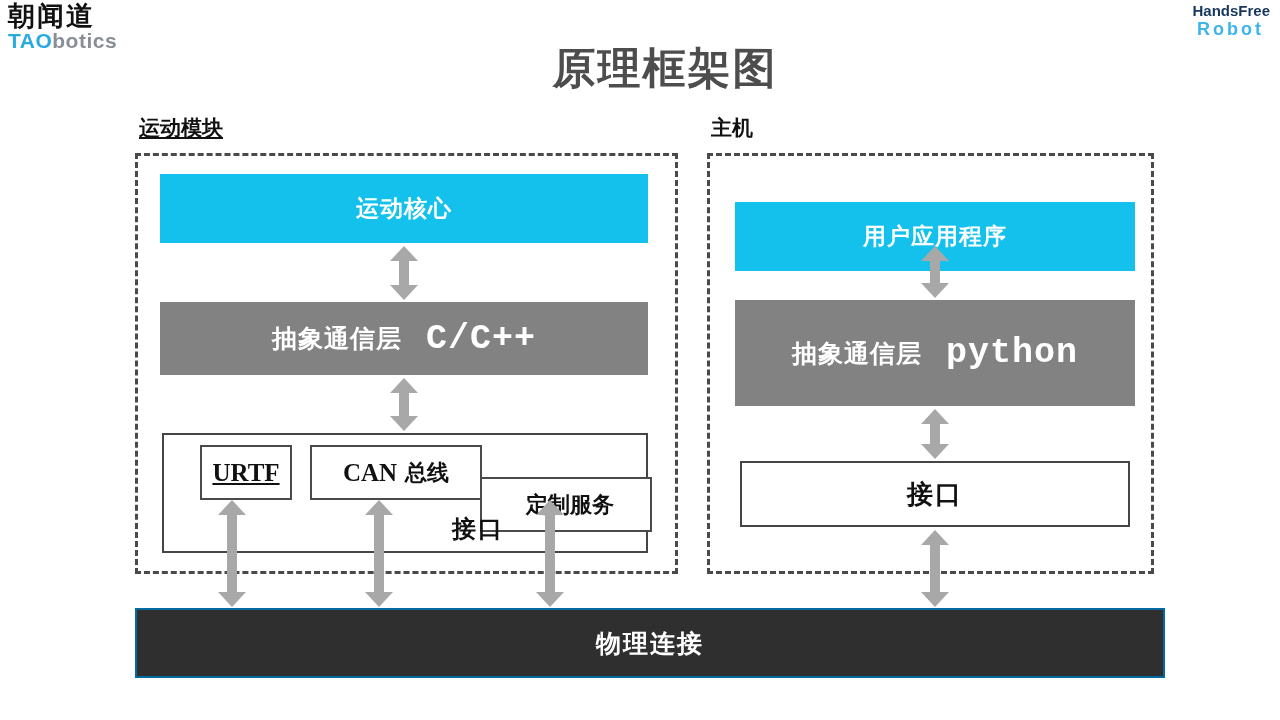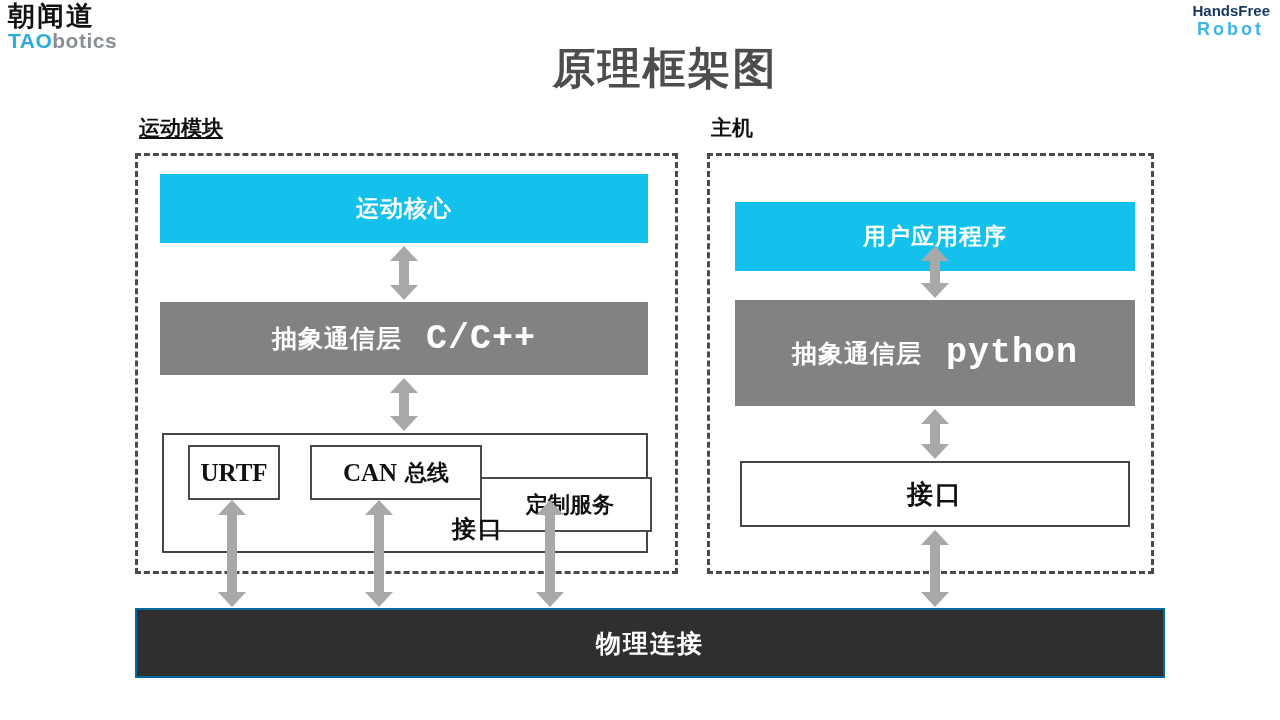--- a/index.html
+++ b/index.html
@@ -40,21 +40,21 @@
   
   .ifbox{position:absolute;background:#fff;border:2px solid #454545;box-sizing:border-box;}
   .ifbox.l{left:162px;top:433px;width:486px;height:120px;}
   .ifbox.r{left:740px;top:461px;width:390px;height:66px;display:flex;align-items:center;justify-content:center;
            font-size:26px;font-weight:bold;color:#111;letter-spacing:2px;}
   .subbox{position:absolute;top:10px;height:55px;background:#fff;border:2px solid #4a4a4a;box-sizing:border-box;
           display:flex;align-items:center;justify-content:center;font-weight:bold;color:#111;}
   .subbox .en{font-family:"Liberation Serif","DejaVu Serif",serif;font-weight:bold;font-size:25px;}
   .subbox .zh{font-size:22px;font-weight:bold;margin-left:8px;}
   .subbox .zh:empty,.subbox .en:empty{display:none;margin:0;}
-  .subbox.s1{left:24px;width:92px;}
+  .subbox.s1{left:36px;width:92px;text-decoration:underline;}
   .subbox.s2{left:146px;width:172px;}
   .subbox.s3{left:316px;width:172px;margin-top:32px;}
   .if-label{position:absolute;left:288px;top:78px;font-size:24px;font-weight:bold;color:#111;letter-spacing:2px;}
   
   .varrow{position:absolute;width:28px;}
   .varrow::before{content:"";position:absolute;left:0;top:0;
     border-left:14px solid transparent;border-right:14px solid transparent;
     border-bottom:15px solid var(--arrow-gray,#a8a8a8);}
   .varrow::after{content:"";position:absolute;left:0;bottom:0;
     border-left:14px solid transparent;border-right:14px solid transparent;

